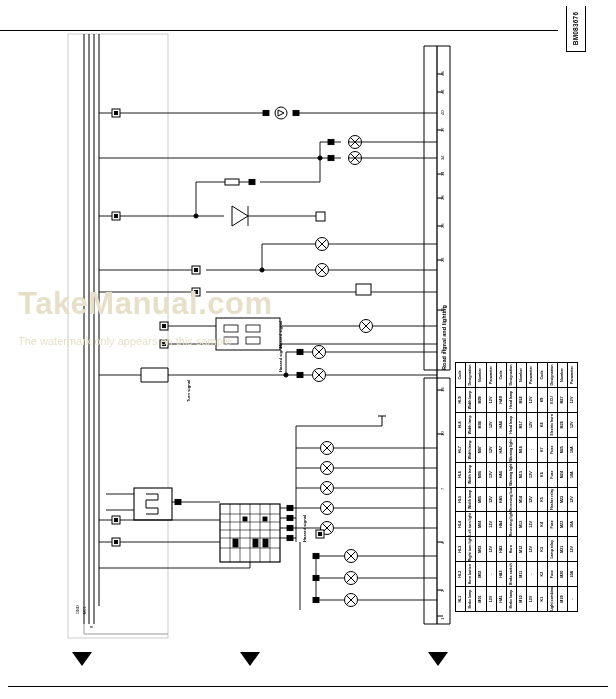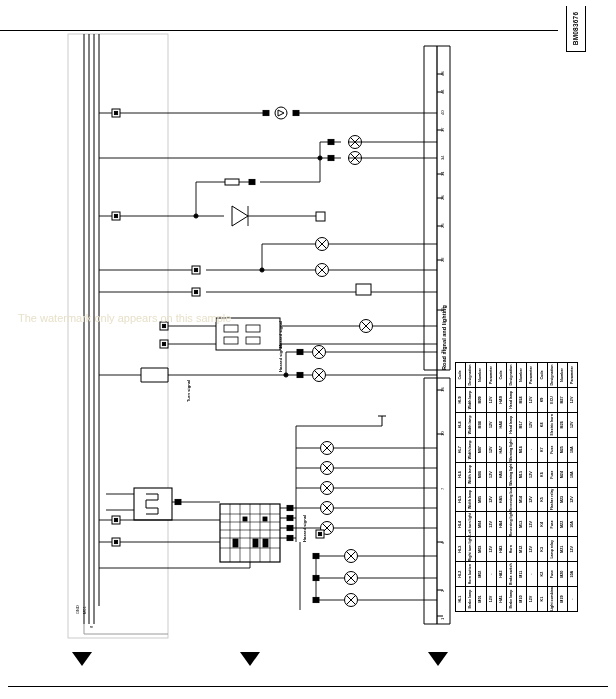--- a/index.html
+++ b/index.html
@@ -50,21 +50,21 @@
     position: absolute; left: 18px; top: 288px;
     pointer-events: none; user-select: none;
   }
   #wm-main {
     font-size: 31px; font-weight: bold;
     color: #e7e0c9; letter-spacing: .5px;
     line-height: 1;
     white-space: nowrap;
   }
   #wm-sub {
-    margin-top: 24px;
+    margin-top: 16px;
     font-size: 11px;
     color: #e7e0c9;
     white-space: nowrap;
   }
 
   
   #legend-wrap {
     position: absolute;
     left: 455px; top: 362px;
     width: 92px; height: 250px;
@@ -370,20 +370,21 @@
 
     <g fill="#000" font-family="Liberation Sans, sans-serif" font-size="4">
       <text x="79" y="584" transform="rotate(-90 79 584)" id="gnd1">GND</text>
       <text x="86" y="584" transform="rotate(-90 86 584)" id="gnd2">M01</text>
       <text x="93" y="598" transform="rotate(-90 93 598)" id="gnd3">8</text>
     </g>
   </svg>
   </div>
 
   <div id="watermark">
+    <div id="wm-main">TakeManual.com</div>
     <div id="wm-sub">The watermark only appears on this sample</div>
   </div>
 
   <div id="legend-wrap">
     <div id="legend-rot">
       <table class="legend" id="legend-table">
         <tbody id="legend-body">
             <tr>
               <td>HL1</td>
               <td>HL2</td>

